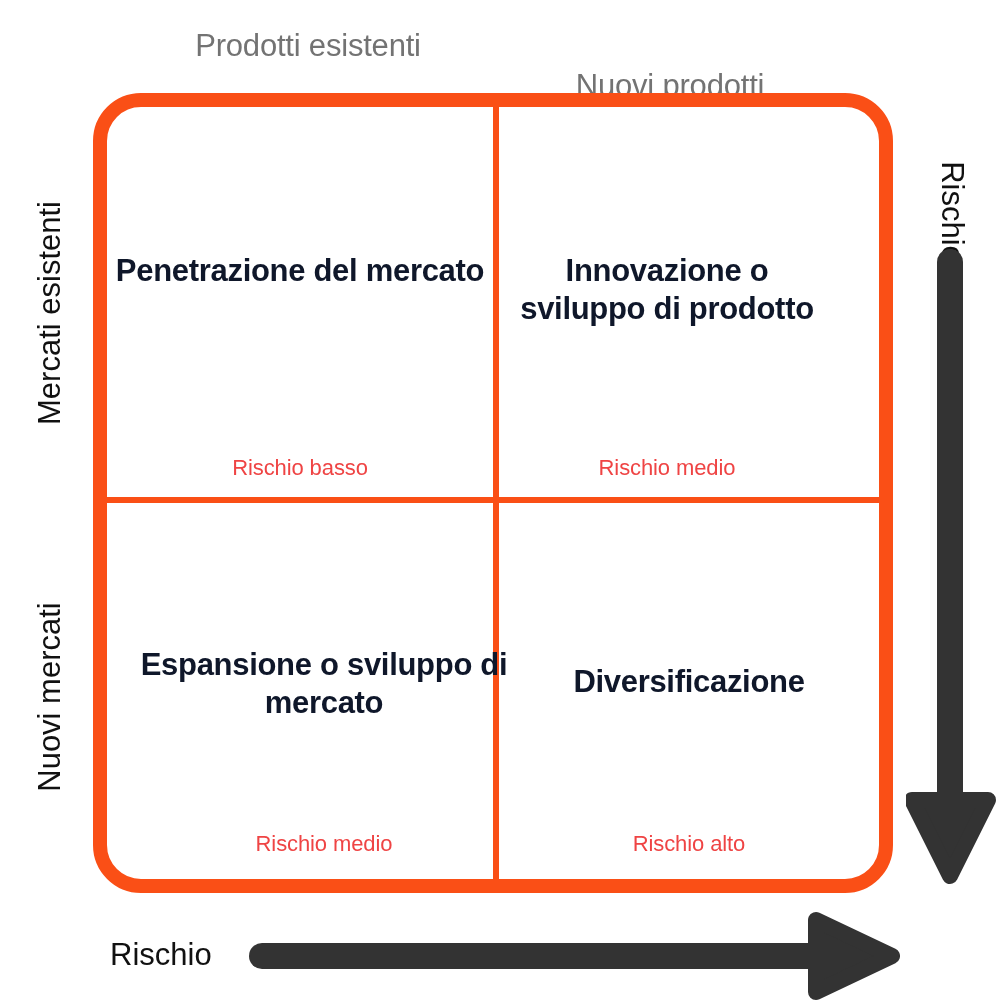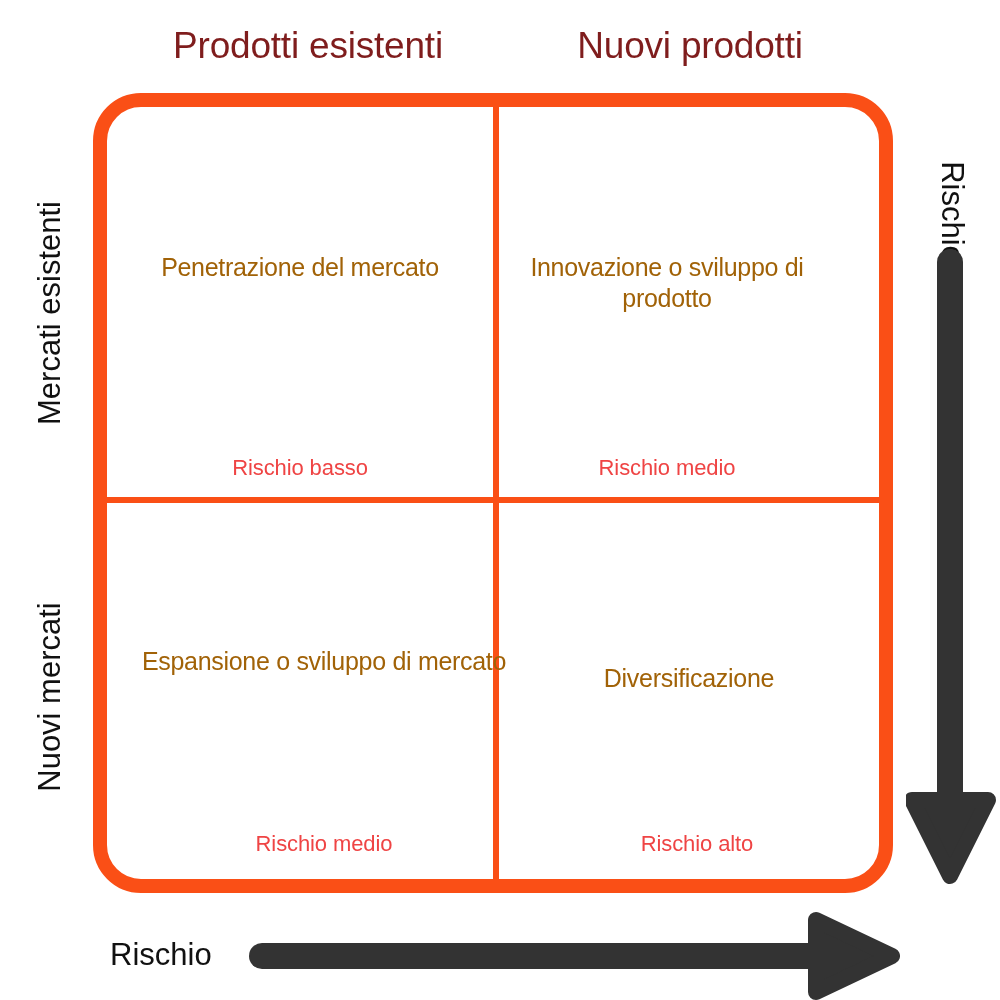--- a/index.html
+++ b/index.html
@@ -19,29 +19,29 @@
     background: #ffffff;
     overflow: hidden;
   }
 
   
   .col-header {
     position: absolute;
     top: 24px;
     height: 44px;
     line-height: 44px;
-    font-size: 37px;
+    font-size: 31px;
     font-weight: 400;
-    color: #7f1d1d;
+    color: #737373;
     text-align: center;
     letter-spacing: -0.2px;
     white-space: nowrap;
   }
   #col-header-existing { left: 118px; width: 380px; }
-  #col-header-new      { left: 500px; width: 380px; }
+  #col-header-new      { left: 480px; width: 380px; margin-top: 40px; }
 
   
   .row-header {
     position: absolute;
     left: 0;
     width: 100px;
     font-size: 31px;
     font-weight: 400;
     color: #111111;
     white-space: nowrap;
@@ -95,23 +95,23 @@
     display: flex;
     flex-direction: column;
     align-items: center;
   }
   #quadrant-penetration  { left: 107px; top: 107px; width: 386px; height: 390px; }
   #quadrant-innovation   { left: 499px; top: 107px; width: 336px; height: 390px; }
   #quadrant-expansion    { left: 107px; top: 503px; width: 434px; height: 376px; }
   #quadrant-diversification { left: 499px; top: 503px; width: 380px; height: 440px; }
 
   .quadrant-title {
-    font-size: 25px;
-    font-weight: 400;
-    color: #a16207;
+    font-size: 31px;
+    font-weight: 700;
+    color: #0f172a;
     text-align: center;
     line-height: 1.22;
     letter-spacing: -0.3px;
     padding: 0 6px;
   }
   #quadrant-penetration .quadrant-title  { margin-top: 145px; }
   #quadrant-innovation .quadrant-title   { margin-top: 145px; }
   #quadrant-expansion .quadrant-title    { margin-top: 143px; }
   #quadrant-diversification .quadrant-title { margin-top: 160px; }
 
@@ -121,21 +121,21 @@
     width: 100%;
     text-align: center;
     font-size: 22px;
     font-weight: 400;
     color: #ef4444;
     letter-spacing: -0.1px;
   }
   #quadrant-penetration .quadrant-risk { top: 348px; }
   #quadrant-innovation .quadrant-risk  { top: 348px; }
   #quadrant-expansion .quadrant-risk   { top: 328px; }
-  #quadrant-diversification .quadrant-risk { top: 328px; margin-left: 8px; }
+  #quadrant-diversification .quadrant-risk { top: 328px; }
 
   
   #risk-arrow-vertical {
     position: absolute;
     left: 906px;
     top: 110px;
     width: 92px;
     height: 800px;
   }
   #risk-arrow-vertical-label {

